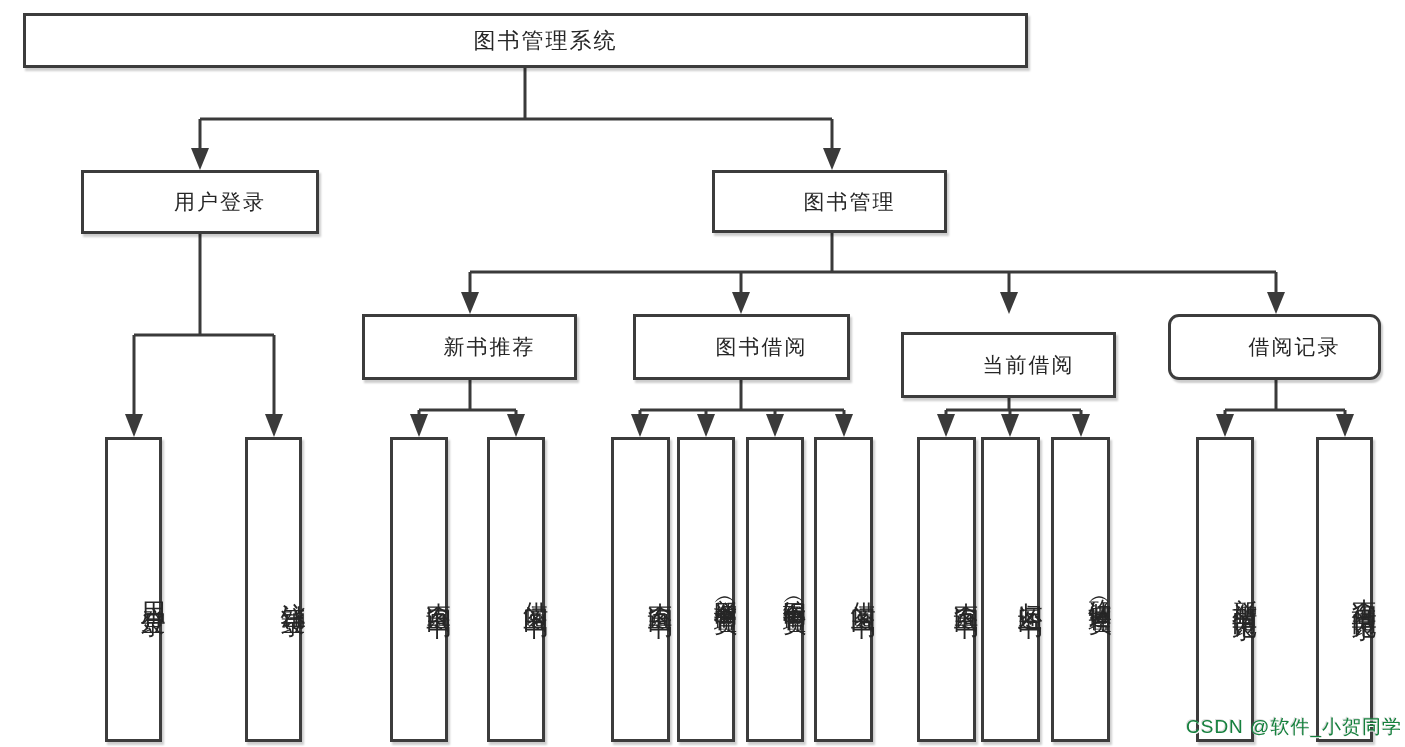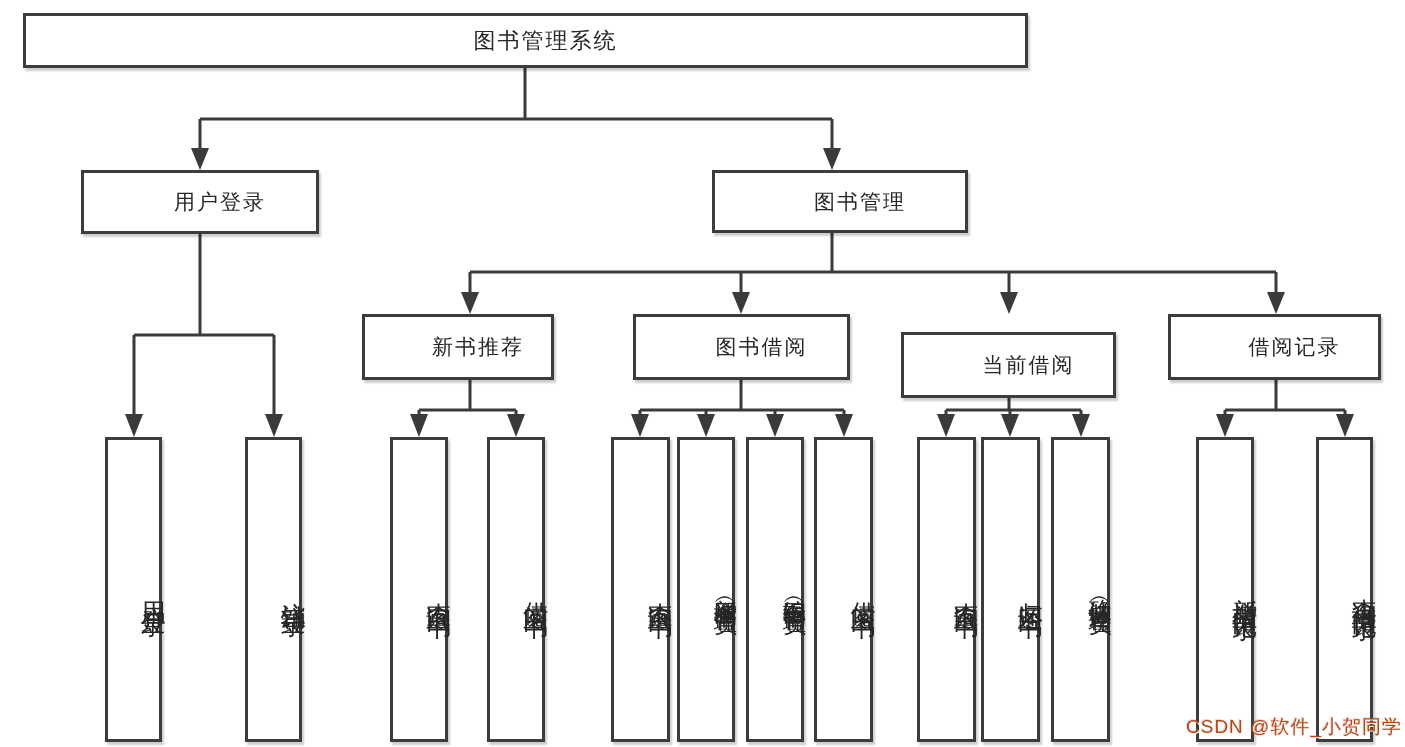--- a/index.html
+++ b/index.html
@@ -47,21 +47,21 @@
     letter-spacing: 4px;
     color: #262626;
     white-space: nowrap;
   }
   .watermark {
     position: absolute;
     left: 1186px;
     top: 714px;
     font-size: 19px;
     letter-spacing: 1px;
-    color: #c2410c;
+    color: #15803d;
     text-shadow: 1px 1px 0 rgba(255,255,255,0.95), -1px -1px 0 rgba(110,110,110,0.25);
     white-space: nowrap;
   }
 </style>
 </head>
 <body>
 
 <div id="canvas">
 
   <svg id="wires" width="1405" height="747" viewBox="0 0 1405 747">
@@ -111,34 +111,34 @@
     </g>
   </svg>
 
   <div class="node root" style="left:23px; top:13px; width:1005px; height:55px;">
     <span class="hlabel">图书管理系统</span>
   </div>
 
   <div class="node" style="left:81px; top:170px; width:238px; height:64px;">
     <span class="hlabel">用户登录</span>
   </div>
-  <div class="node" style="left:712px; top:170px; width:256px; height:63px;">
+  <div class="node" style="left:712px; top:170px; width:235px; height:63px;">
     <span class="hlabel">图书管理</span>
   </div>
 
-  <div class="node" style="left:362px; top:314px; width:192px; height:66px;font-family:Liberation Mono, monospace;">
+  <div class="node" style="left:362px; top:314px; width:215px; height:66px;font-family:Liberation Mono, monospace;">
     <span class="hlabel">新书推荐</span>
   </div>
   <div class="node" style="left:633px; top:314px; width:217px; height:66px;align-items:center;">
     <span class="hlabel">图书借阅</span>
   </div>
   <div class="node" style="left:901px; top:314px; width:215px; height:66px;margin-top:18px;">
     <span class="hlabel">当前借阅</span>
   </div>
-  <div class="node" style="left:1168px; top:314px; width:213px; height:66px;">
+  <div class="node" style="left:1168px; top:314px; width:213px; height:66px;border-radius:11px;">
     <span class="hlabel">借阅记录</span>
   </div>
 
   <div class="node" style="left:105px; top:437px; width:57px; height:305px;">
     <span class="vlabel">用户登录</span>
   </div>
   <div class="node" style="left:245px; top:437px; width:57px; height:305px;">
     <span class="vlabel">注销登录</span>
   </div>
 

